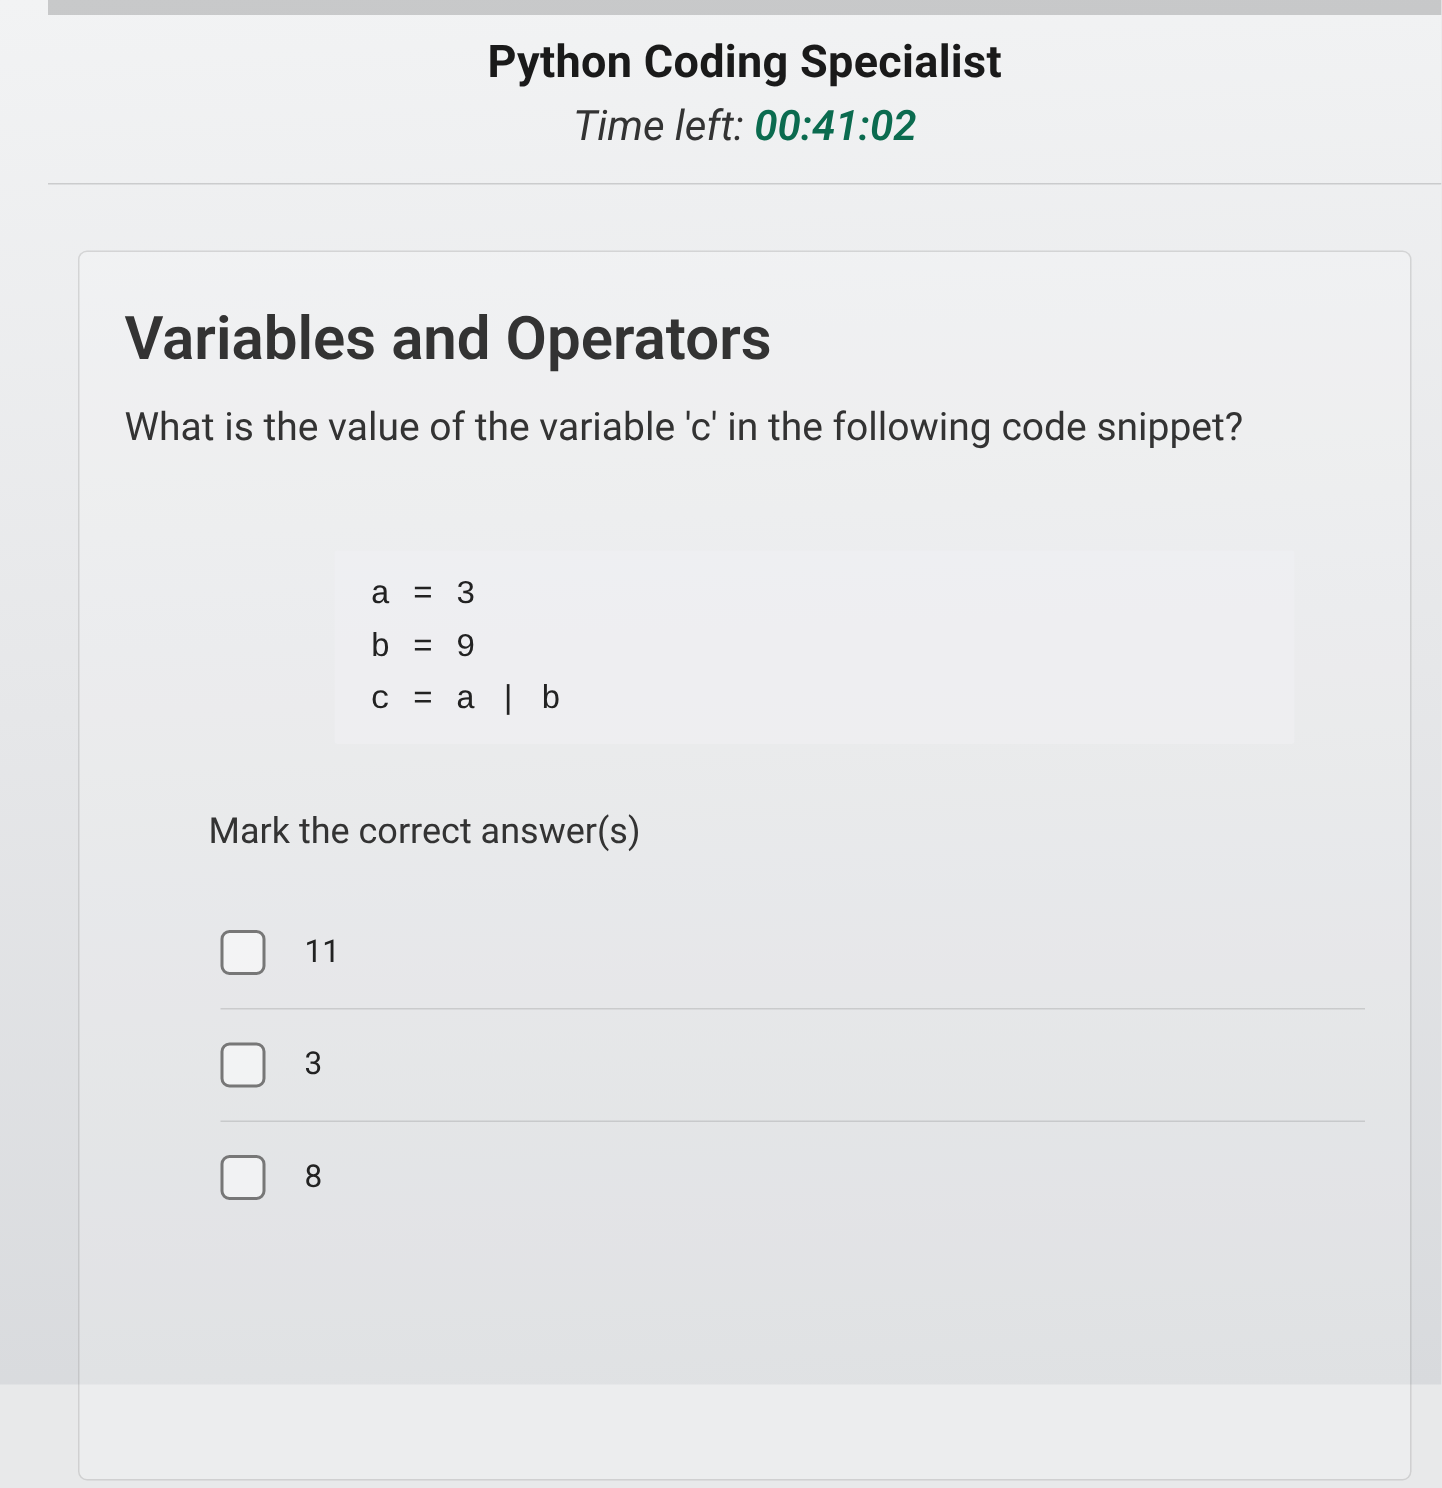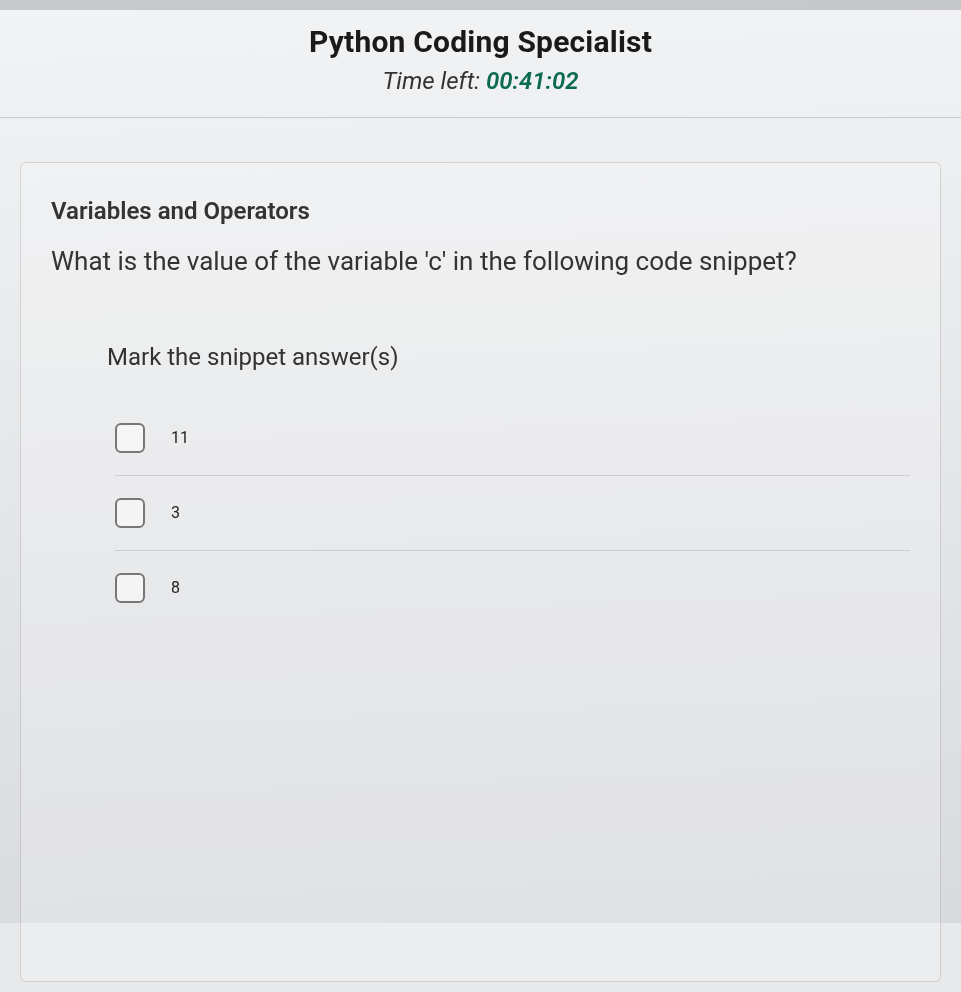--- a/index.html
+++ b/index.html
@@ -9,58 +9,59 @@
     font-family: -apple-system, BlinkMacSystemFont, "Segoe UI", Roboto, Arial, sans-serif;
     background: #e8e9ea;
     color: #2a2a2a;
     overflow: hidden;
   }
   .page {
     width: 961px;
     height: 923px;
     position: relative;
     background: linear-gradient(178deg, #f2f3f4 0%, #e6e7e9 50%, #d8dadd 100%);
+    padding-left: 32px;
   }
   .top-border {
     height: 10px;
     background: #4a4a4a;
     opacity: 0.25;
   }
   .header {
     text-align: center;
     padding: 14px 0 22px 0;
     border-bottom: 1px solid rgba(0,0,0,0.15);
   }
   .title {
     font-size: 30px;
     font-weight: 700;
     color: #1a1a1a;
     letter-spacing: 0.2px;
   }
   .timer-row {
     margin-top: 8px;
-    font-size: 24px;
+    font-size: 28px;
     font-style: italic;
     color: #333;
   }
   .timer-value {
     color: #0b6b4f;
     font-weight: 600;
     font-style: italic;
   }
   .card {
     margin: 44px 20px 0 20px;
     background: rgba(255,255,255,0.2);
     border: 1px solid rgba(0,0,0,0.12);
     border-radius: 6px;
     padding: 34px 30px 30px 30px;
     min-height: 820px;
   }
   .section-heading {
-    font-size: 24px;
+    font-size: 40px;
     font-weight: 600;
     color: #333;
     margin-bottom: 18px;
   }
   .question-text {
     font-size: 26px;
     color: #333;
     line-height: 1.45;
     margin-bottom: 62px;
   }
@@ -98,43 +99,48 @@
   .checkbox {
     width: 30px;
     height: 30px;
     border: 2px solid #777;
     border-radius: 6px;
     background: rgba(255,255,255,0.5);
     margin-right: 26px;
     flex-shrink: 0;
   }
   .option-label {
-    font-size: 16px;
+    font-size: 21px;
     color: #222;
   }
 </style>
 </head>
 <body>
 
 <div class="page">
   <div class="top-border"></div>
 
   <div class="header">
     <div class="title">Python Coding Specialist</div>
     <div class="timer-row">
       <span>Time left: </span><span class="timer-value">00:41:02</span>
     </div>
   </div>
 
   <div class="card">
     <div class="section-heading">Variables and Operators</div>
     <div class="question-text">What is the value of the variable 'c' in the following code snippet?</div>
 
+    <div class="code-block">
+      <div class="code-line">a = 3</div>
+      <div class="code-line">b = 9</div>
+      <div class="code-line">c = a | b</div>
+    </div>
 
-    <div class="instruction">Mark the snippet answer(s)</div>
+    <div class="instruction">Mark the correct answer(s)</div>
 
     <div class="options">
       <div class="option-row">
         <div class="checkbox"></div>
         <div class="option-label">11</div>
       </div>
       <div class="option-row">
         <div class="checkbox"></div>
         <div class="option-label">3</div>
       </div>

